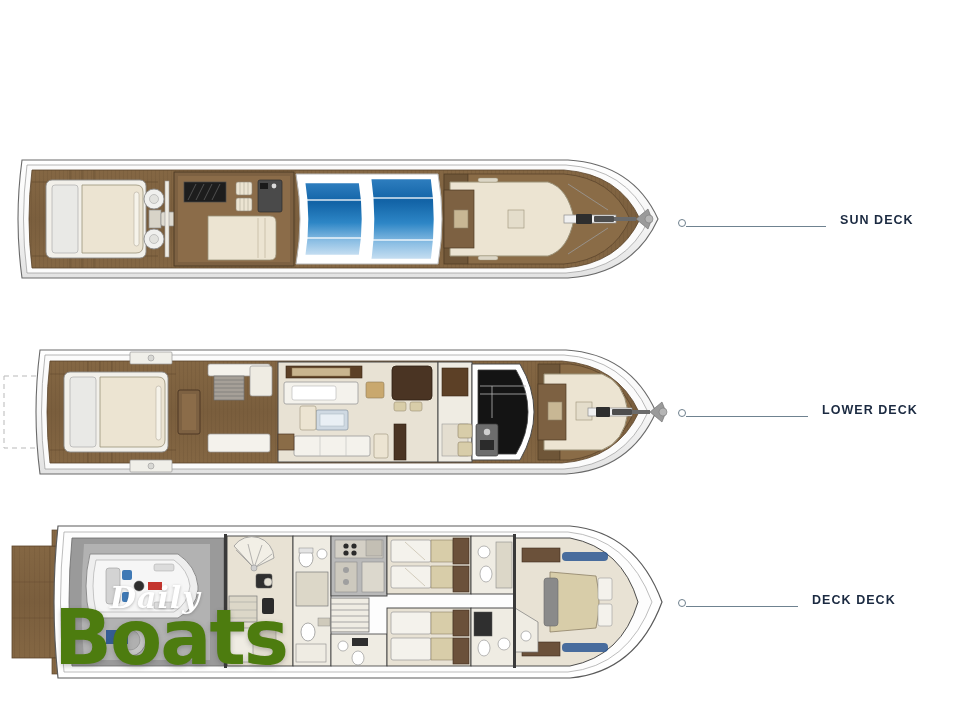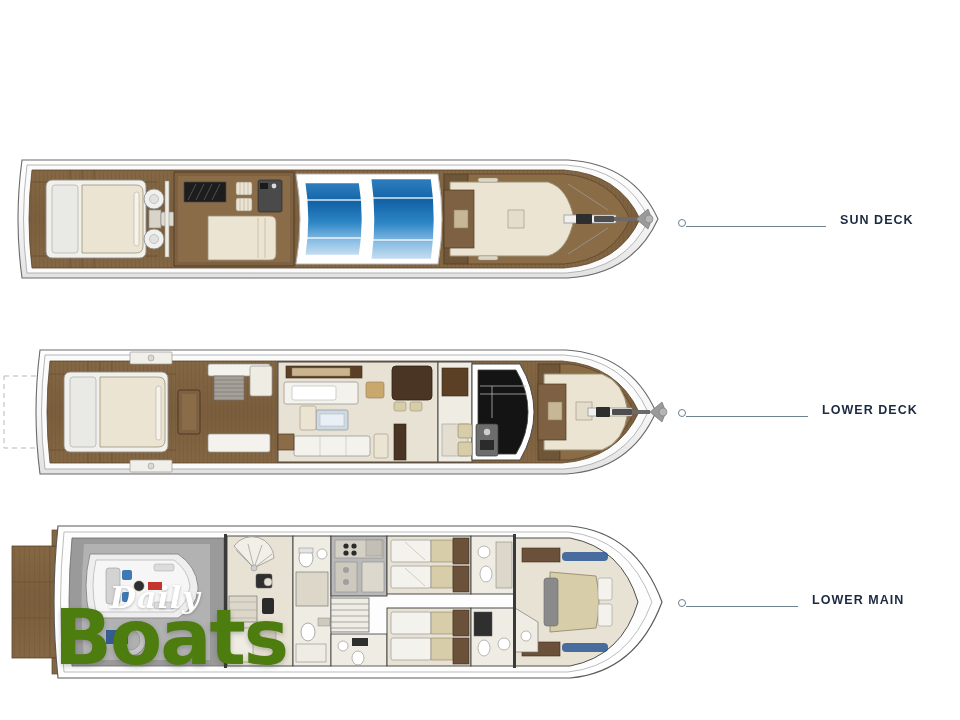--- a/index.html
+++ b/index.html
@@ -493,21 +493,21 @@
 
   <div class="callout main">
     <span class="dot"></span>
     <span class="lead"></span>
     <span class="lbl">LOWER DECK</span>
   </div>
 
   <div class="callout lower">
     <span class="dot"></span>
     <span class="lead"></span>
-    <span class="lbl">LOWER MAIN</span>
+    <span class="lbl">DECK DECK</span>
   </div>
 
   <div class="watermark">
     <div class="wm-script">Daily</div>
     <div class="wm-main">Boats</div>
     <div class="wm-sub">DAILYBOATS.COM</div>
   </div>
 
 </div>
 

